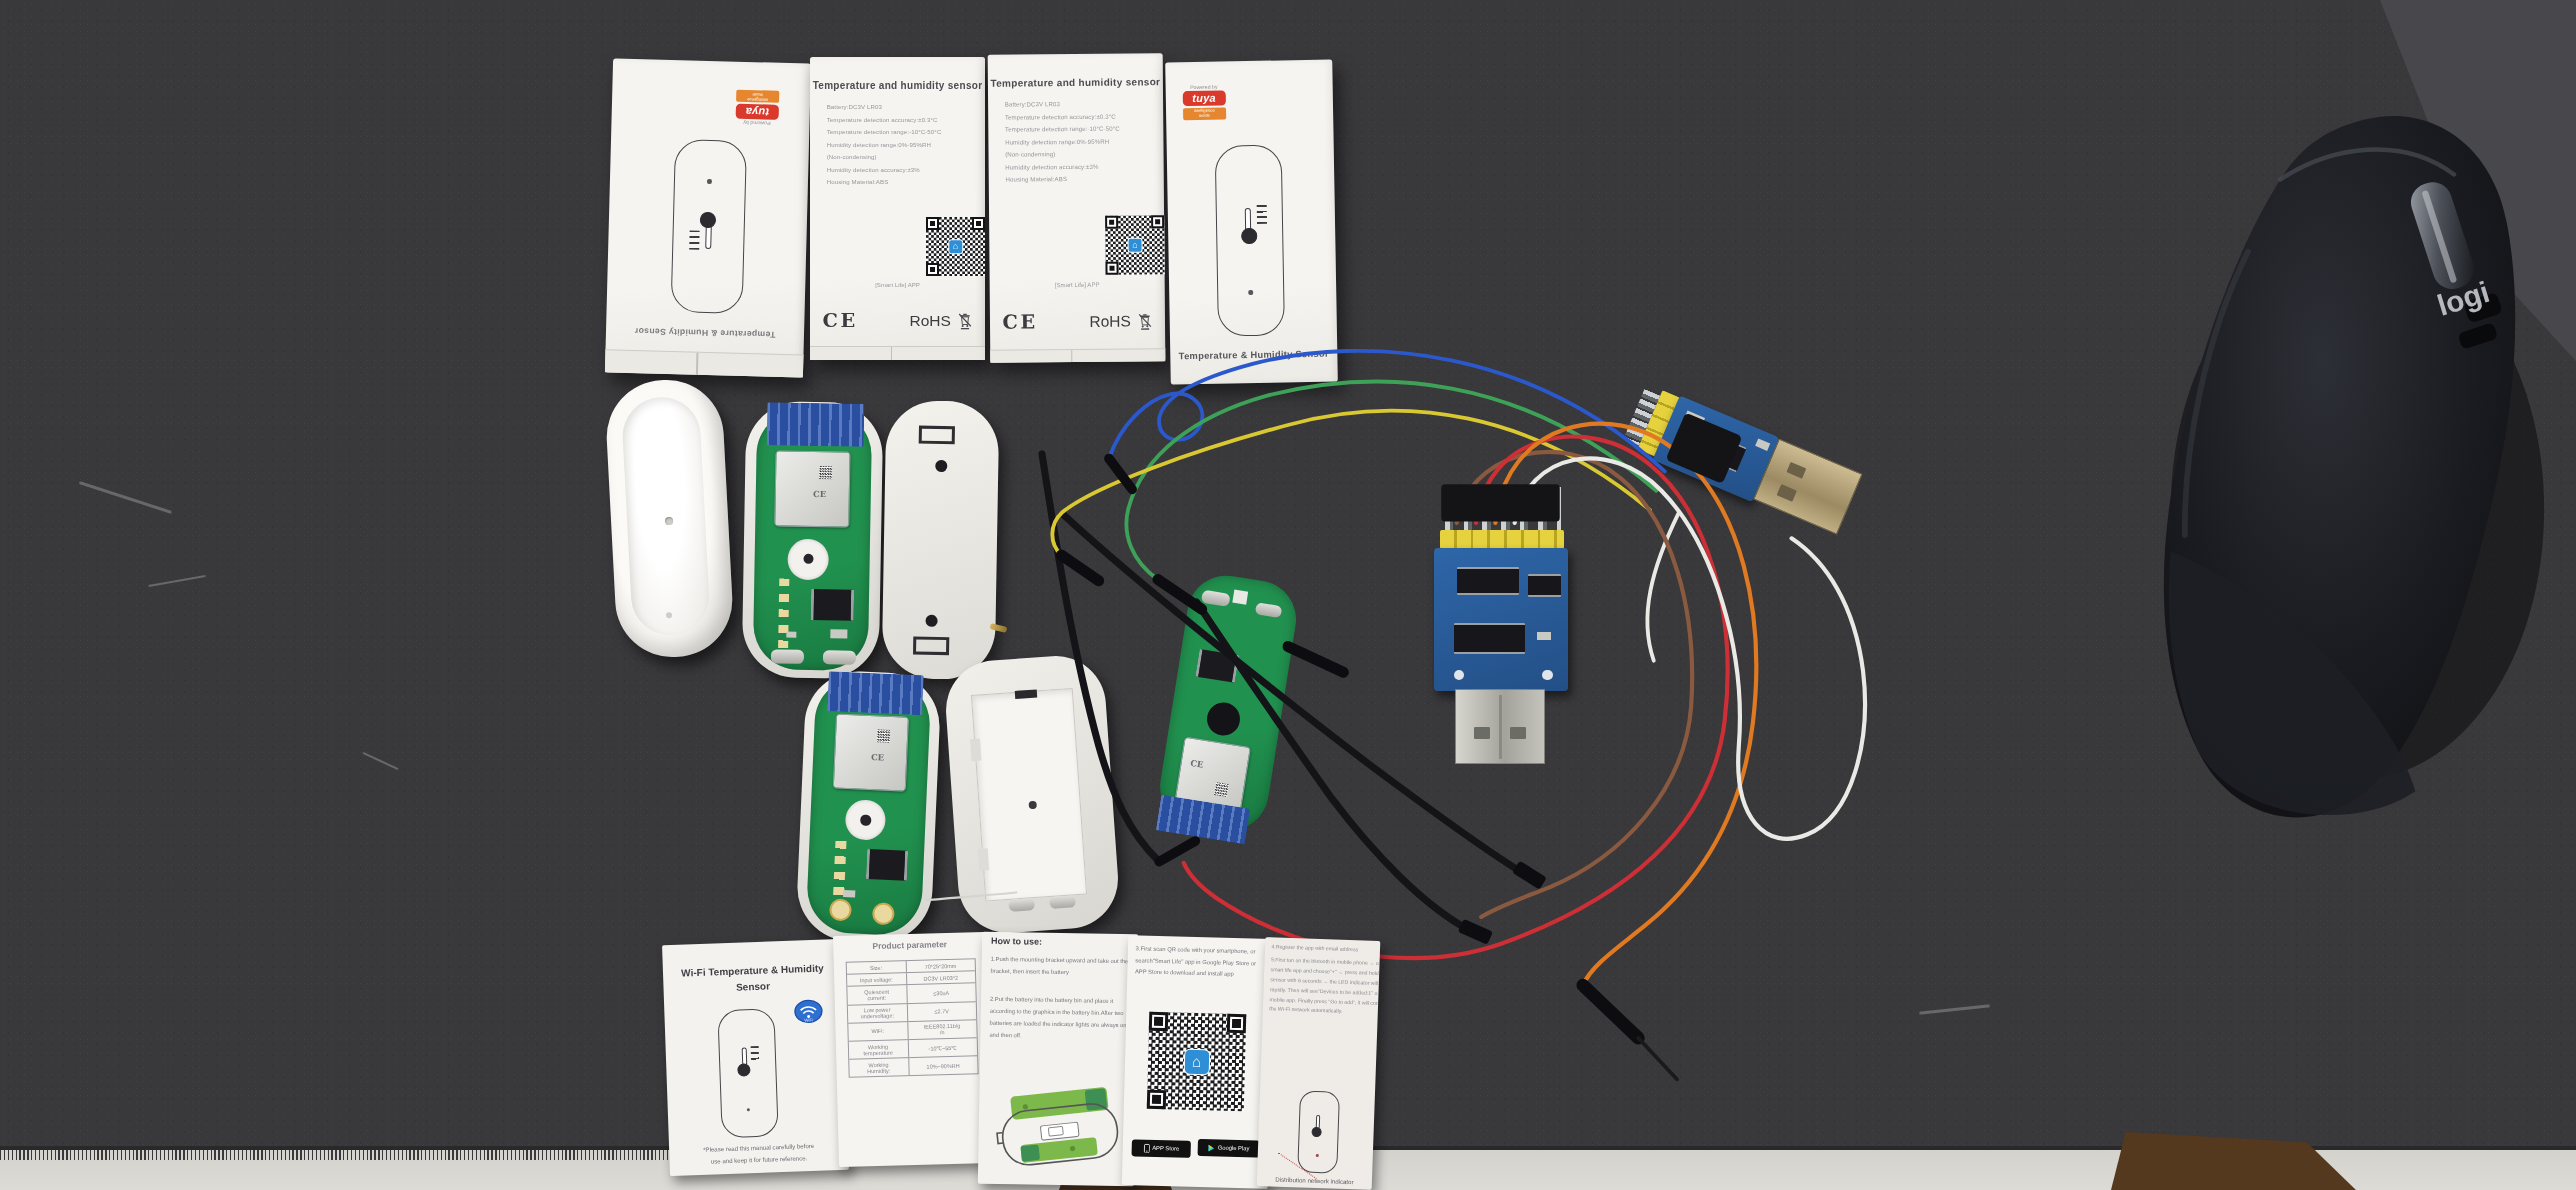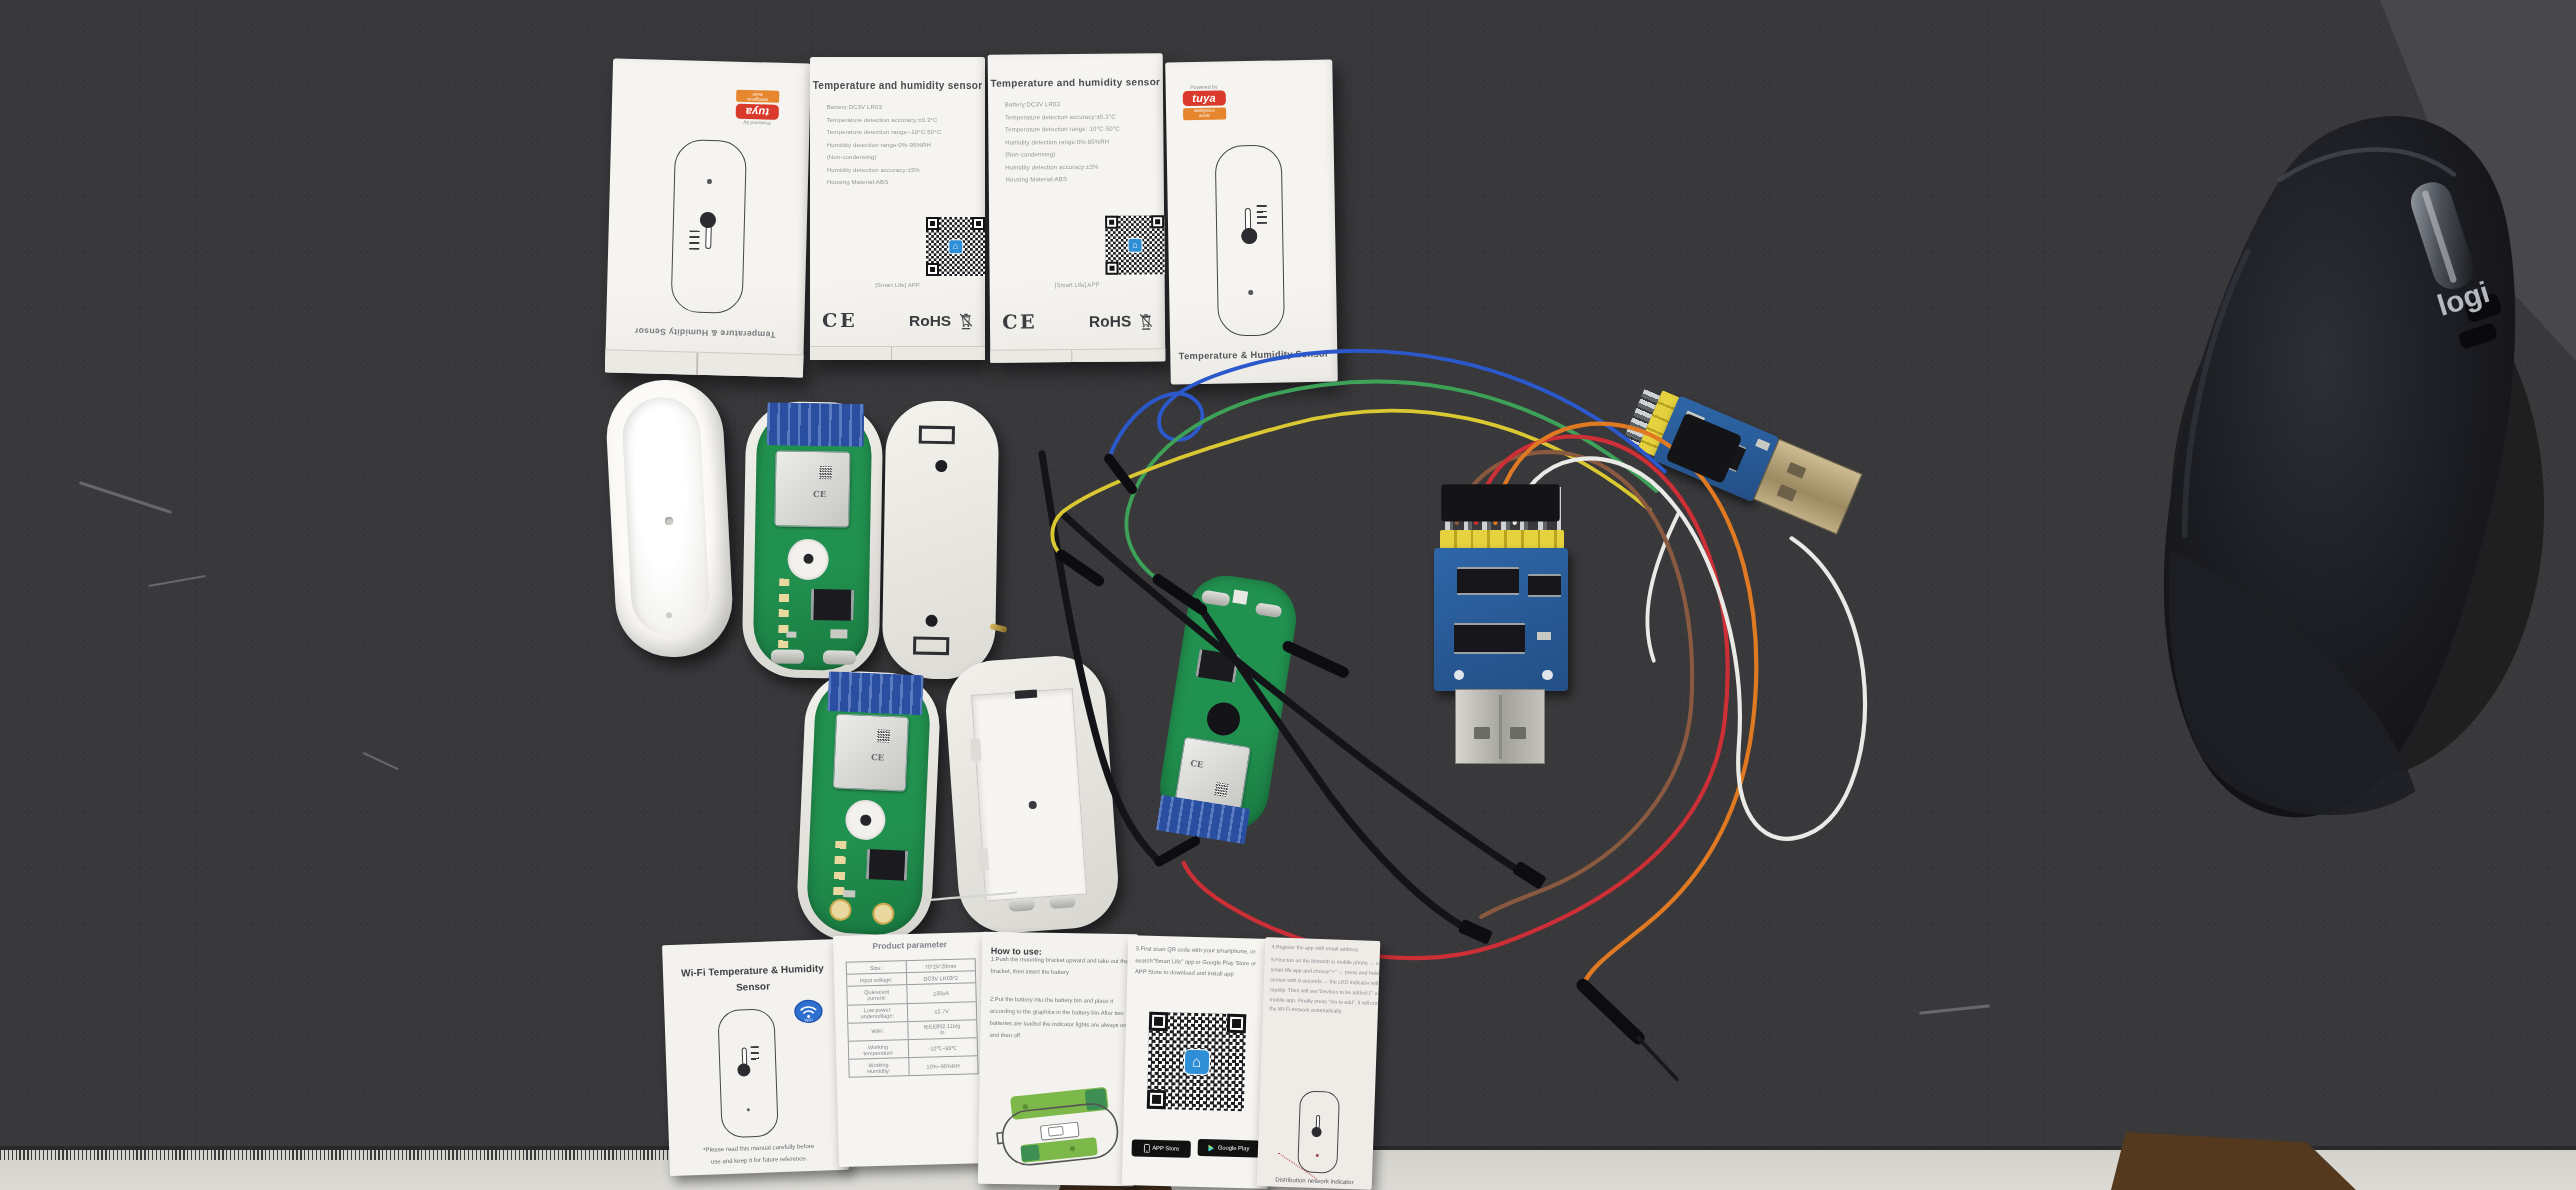--- a/index.html
+++ b/index.html
@@ -42,21 +42,21 @@
   .qlogo{position:absolute;left:50%;top:50%;transform:translate(-50%,-50%);
     background:#2f8fd6;color:#fff;border:1.3px solid #fff;border-radius:3.2px;
     display:flex;align-items:center;justify-content:center;font-weight:bold;}
   .qrBox{margin:0 auto;width:59px;height:59px;background-size:5.2px 5.2px;}
   .qrBox .f{width:13px;height:13px;}
   .qrBox .f1{left:0;top:0;} .qrBox .f2{right:0;top:0;} .qrBox .f3{left:0;bottom:0;}
   .qrBox .qlogo{width:15.5px;height:15.5px;font-size:9px;}
   .qrCap{position:absolute;width:100%;text-align:center;font-size:6.1px;color:#9b9ba1;}
   .certRow{position:absolute;left:0;width:100%;display:flex;align-items:center;justify-content:center;gap:7.7px;}
   .ce{font-size:19.3px;font-weight:bold;color:#3c3c40;letter-spacing:2.6px;font-family:"DejaVu Serif",serif;}
-  .rohs{font-size:15.5px;font-weight:bold;color:#3c3c40;margin-left:44px;}
+  .rohs{font-size:15.5px;font-weight:normal;color:#3c3c40;margin-left:44px;}
   .devOutline{position:absolute;border:1.9px solid #454549;border-radius:28px;}
   .thermoStem{position:absolute;width:6.4px;height:24.5px;border:1.6px solid #3c3c40;border-radius:3.9px;background:#fff;}
   .thermoBulb{position:absolute;width:15.5px;height:15.5px;border-radius:50%;background:#2c2c30;border:1.6px solid #2c2c30;}
   .thermoTicks{position:absolute;width:10.3px;height:19.3px;
     background:repeating-linear-gradient(#3c3c40 0 1.9px,transparent 1.9px 5.8px);}
   .smallDot{position:absolute;width:4.5px;height:4.5px;border-radius:50%;background:#55555a;}
   .tuya{position:absolute;width:43px;text-align:center;}
   .tuyaPow{font-size:5.2px;color:#8d8d92;margin-bottom:0.6px;}
   .tuyaRed{background:#d93a2b;color:#fff;border-radius:4.5px;font-weight:bold;font-style:italic;
     font-size:11px;padding:1.9px 0;letter-spacing:0.3px;}
@@ -459,21 +459,21 @@
           </div>
         <div class="prow">
             <div class="pcell pcellL">Working
 Humidity:</div>
             <div class="pcell pcellV" style="display:flex;align-items:center;justify-content:center;">10%~90%RH</div>
           </div>
       </div>
     </div>
 
     <div class="panel" style="left:317px;top:0;width:156px;height:252px;transform:rotate(1deg);">
-      <div class="pTitle" style="position:absolute;left:9px;top:14px;font-size:9px;">How to use:</div>
+      <div class="pTitle" style="position:absolute;left:9px;top:4px;font-size:9px;">How to use:</div>
       <div class="stepTxt" style="position:absolute;left:9px;top:22px;width:138px;">1.Push the mounting bracket upward and take out the bracket, then insert the battery</div>
       <div class="stepTxt" style="position:absolute;left:9px;top:62px;width:138px;">2.Put the battery into the battery bin and place it according to the graphics in the battery bin.After two batteries are loaded the indicator lights are always on and then off.</div>
       <svg style="position:absolute;left:15.5px;top:151px;" width="129" height="97" viewBox="0 0 200 150">
         <g transform="rotate(-7 100 75)">
           <rect x="30" y="12" width="150" height="36" rx="7" fill="#7db84a"></rect>
           <rect x="146" y="14" width="32" height="32" rx="5" fill="#3e8f54"></rect>
           <circle cx="52" cy="30" r="4" fill="#5a8f33"></circle>
           <rect x="12" y="36" width="178" height="84" rx="40" fill="none" stroke="#555" stroke-width="2.5"></rect>
           <path d="M12,66 h-8 v16 h8" fill="none" stroke="#555" stroke-width="2.5"></path>
           <rect x="72" y="62" width="58" height="22" rx="3" fill="#fff" stroke="#777" stroke-width="1.5"></rect>

